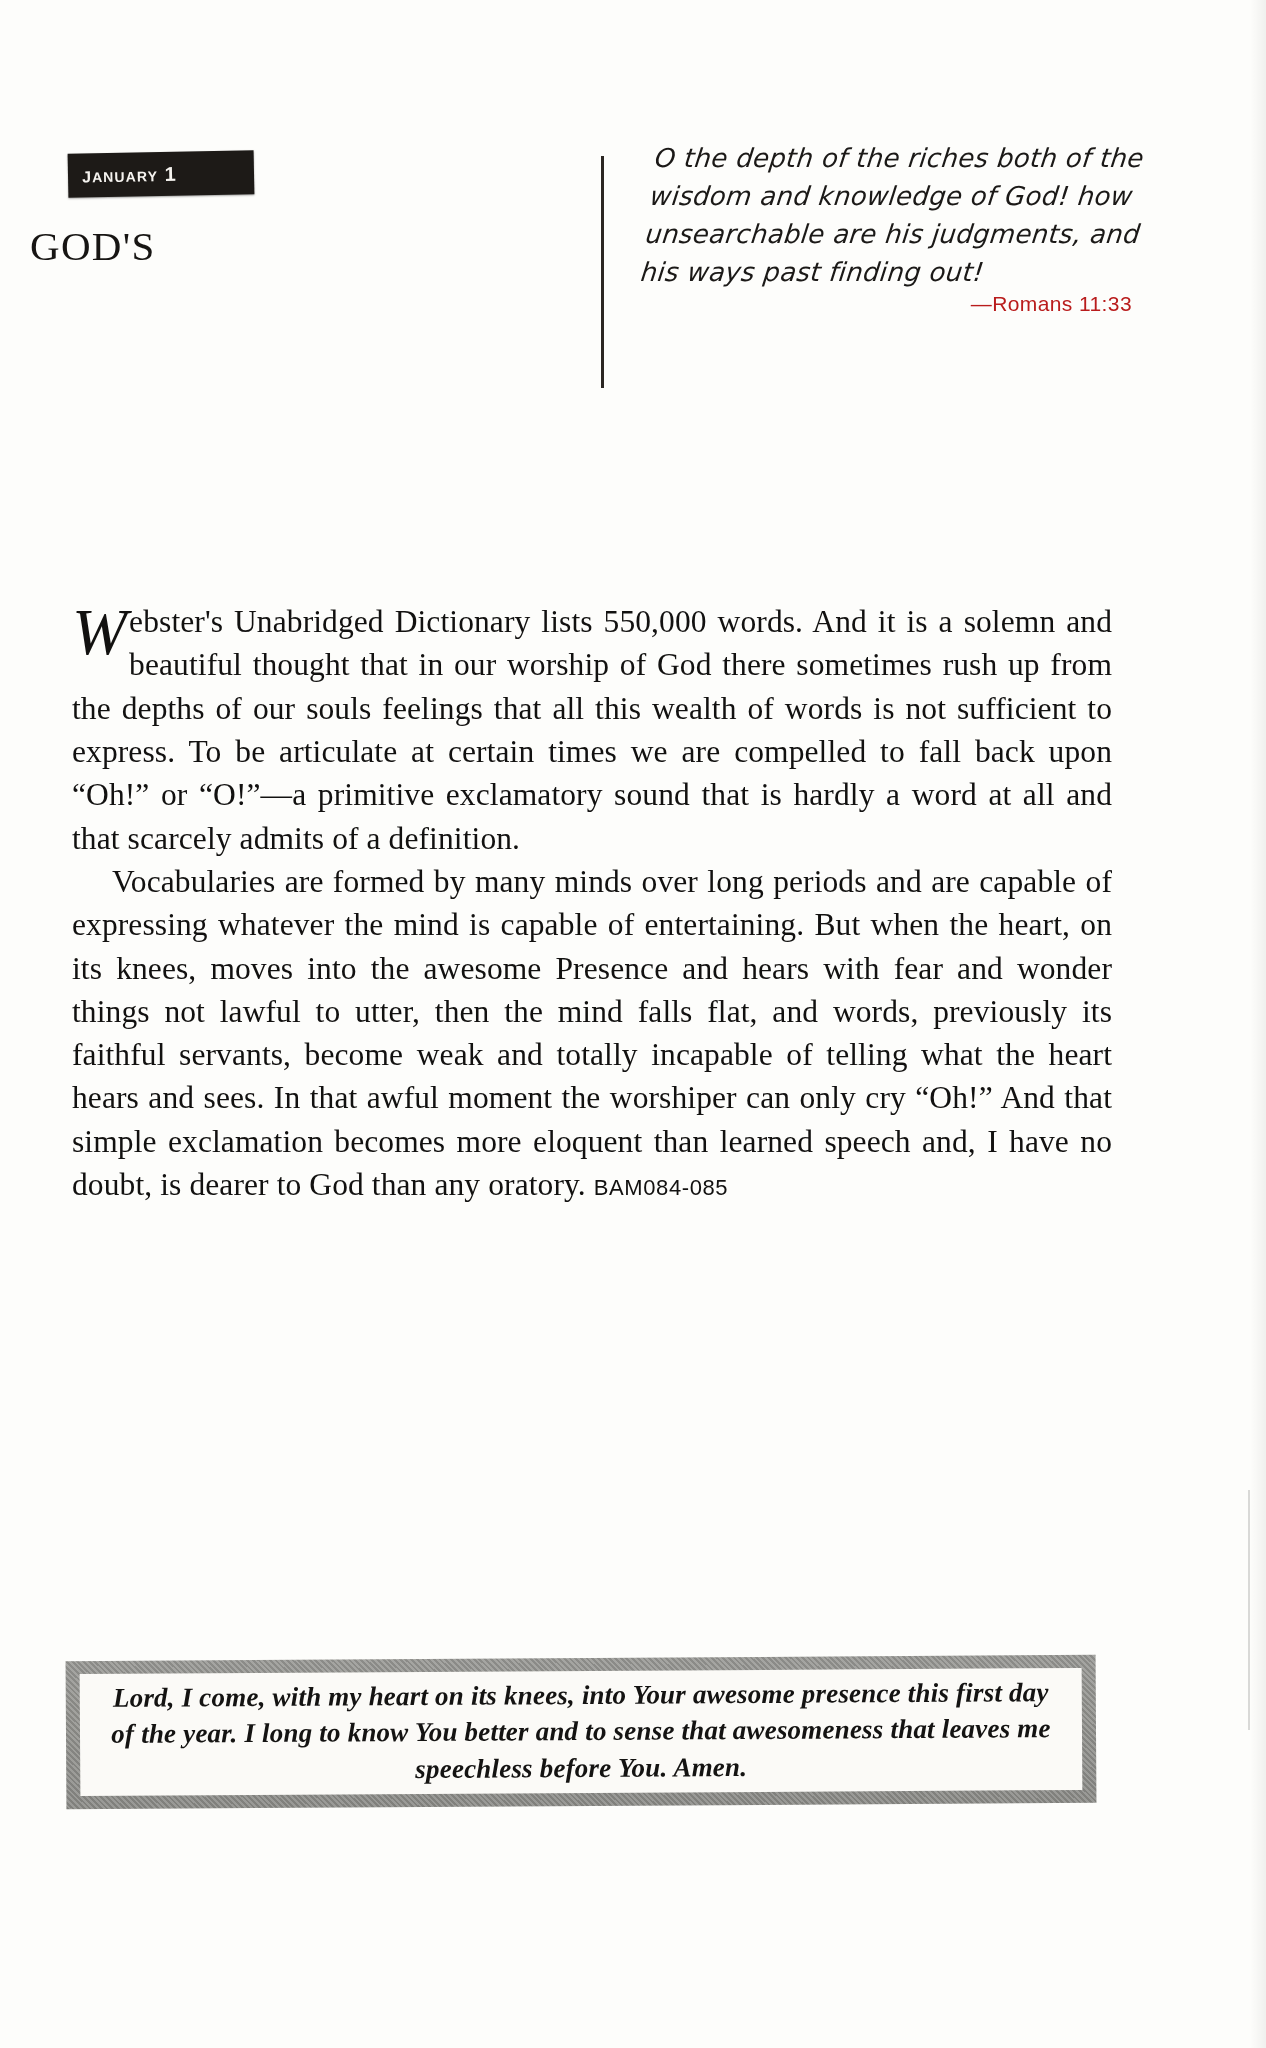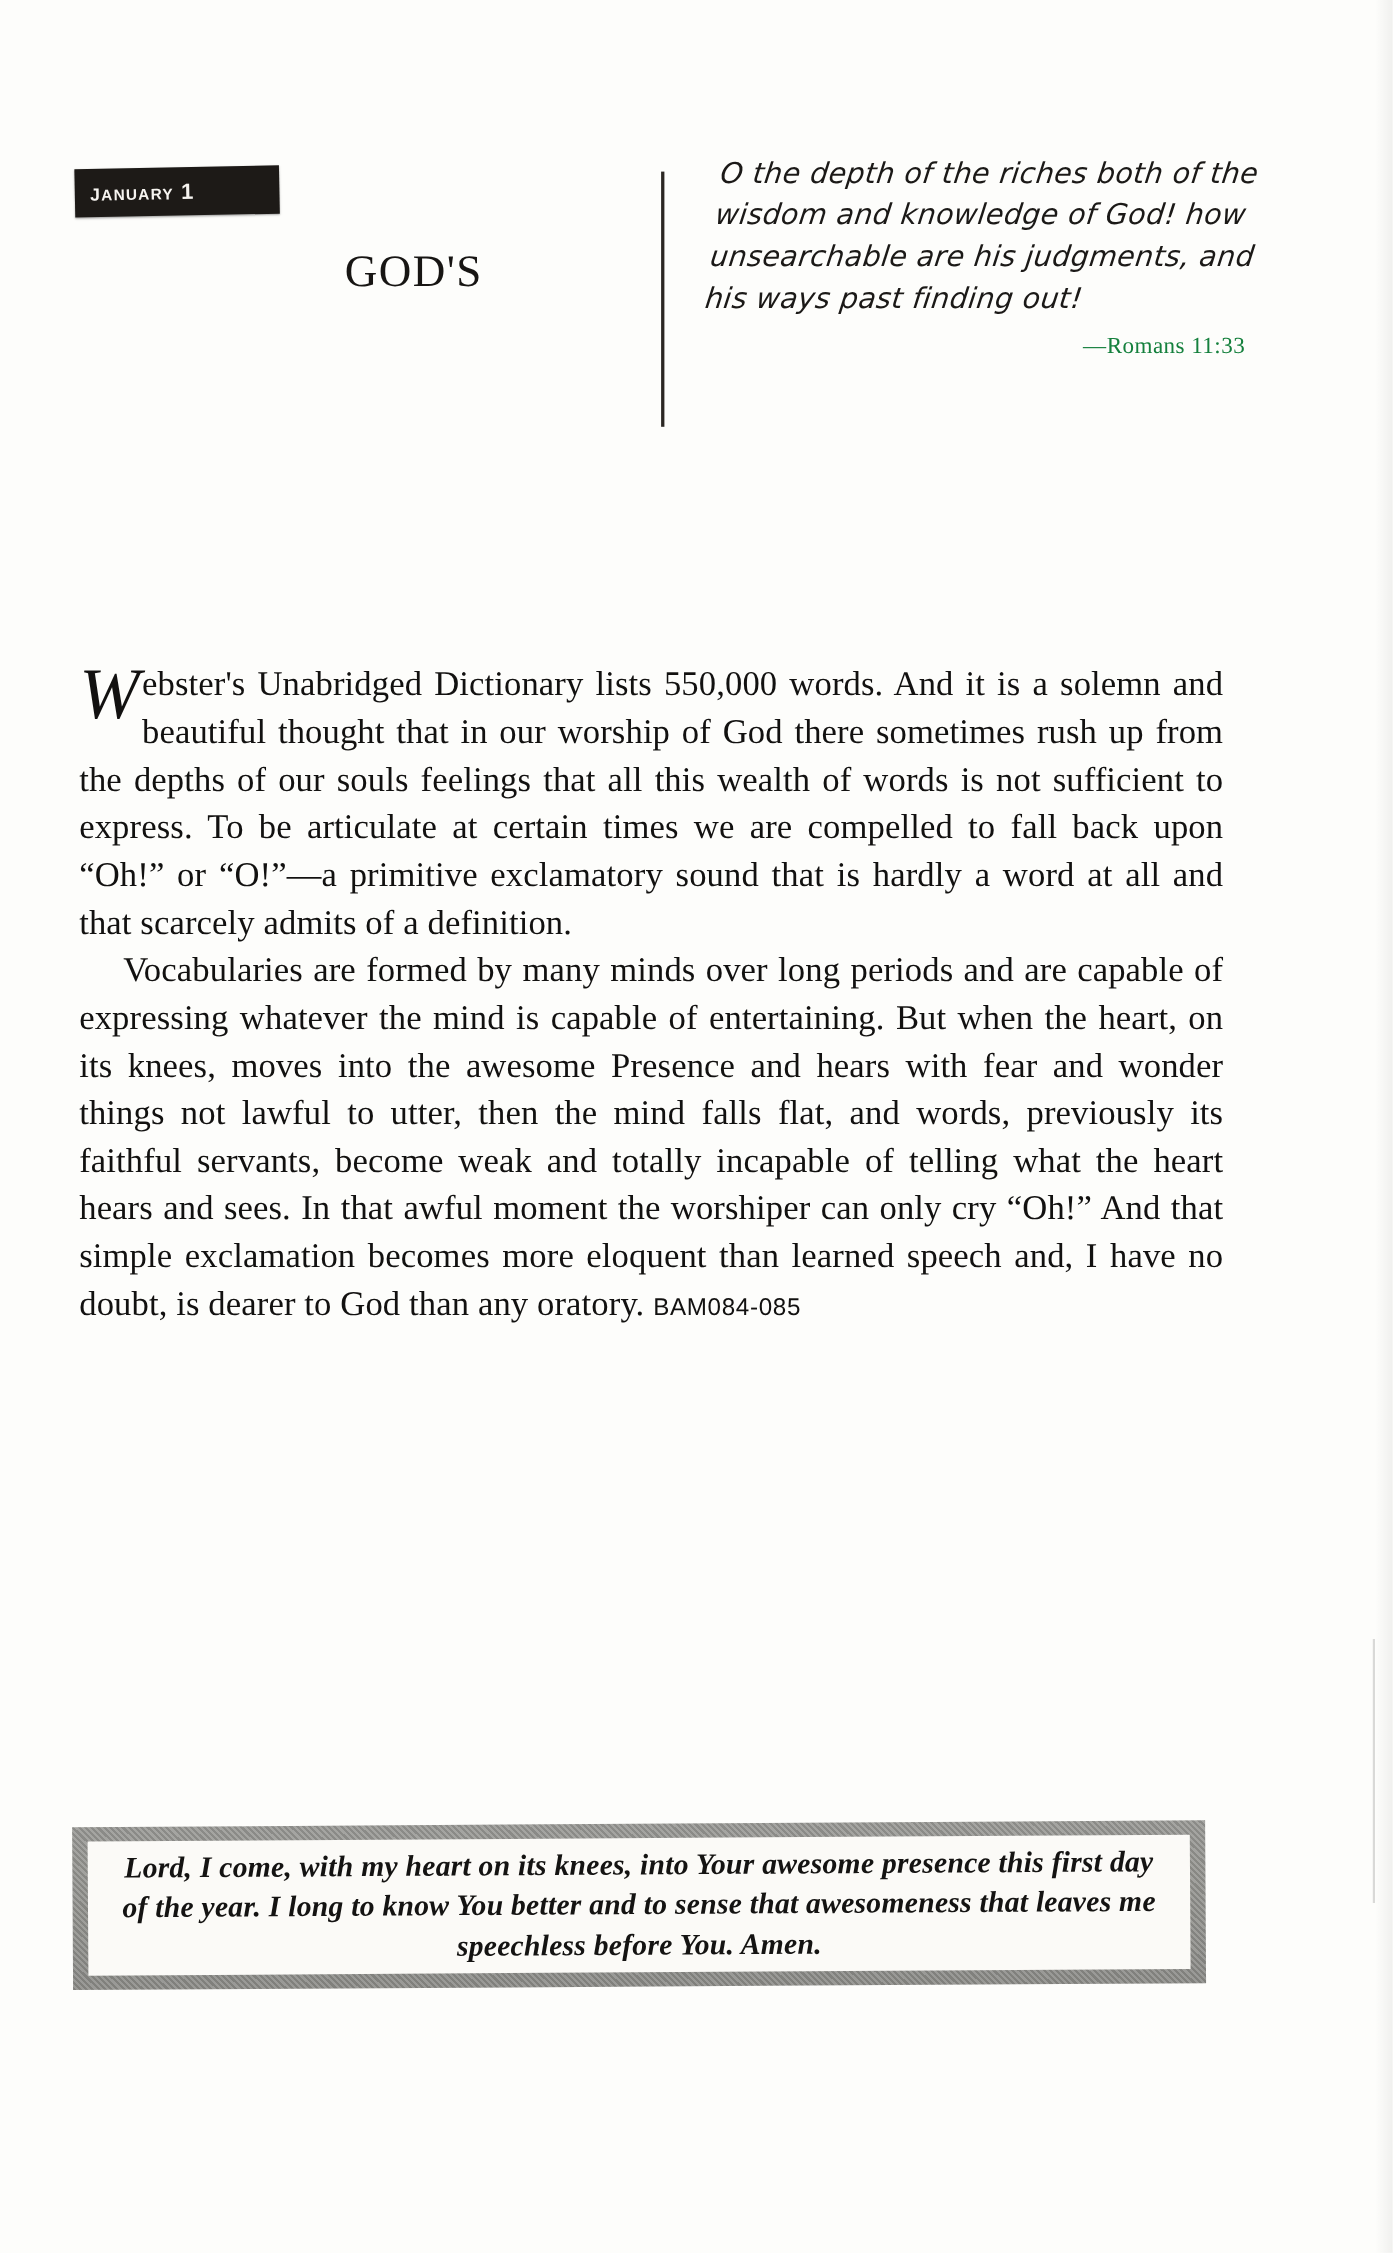--- a/index.html
+++ b/index.html
@@ -52,24 +52,24 @@
     letter-spacing: 1.1px;
     font-variant: small-caps;
     text-transform: lowercase;
   }
   .date-banner-label::first-letter {
     font-size: 23px;
   }
 
   .page-title {
     position: absolute;
-    left: 19px;
+    left: 30px;
     top: 92px;
     width: 420px;
-    text-align: right;
+    text-align: left;
     font-family: "Liberation Serif", "DejaVu Serif", serif;
     font-size: 41px;
     line-height: 1.18;
     letter-spacing: 1.3px;
     color: #171513;
     font-weight: 400;
   }
 
   .divider-rule {
     position: absolute;
@@ -90,27 +90,26 @@
     font-family: "DejaVu Sans", "Liberation Sans", sans-serif;
     font-style: italic;
     font-size: 26px;
     line-height: 1.46;
     color: #1b1917;
     letter-spacing: 0.3px;
     transform: skewX(-7deg);
     font-weight: 500;
   }
   .scripture-ref {
-    margin-top: 10px;
     text-align: right;
     padding-right: 16px;
-    font-family: Liberation Serif, serif;
+    font-family: Liberation Sans, sans-serif;
     font-size: 21px;
     letter-spacing: 0.4px;
-    color: #15803d;
+    color: #b91c1c;
   }
 
   
   .body-copy {
     position: absolute;
     left: 72px;
     top: 600px;
     width: 1040px;
     font-family: "Liberation Serif", "DejaVu Serif", serif;
     font-size: 31.5px;

